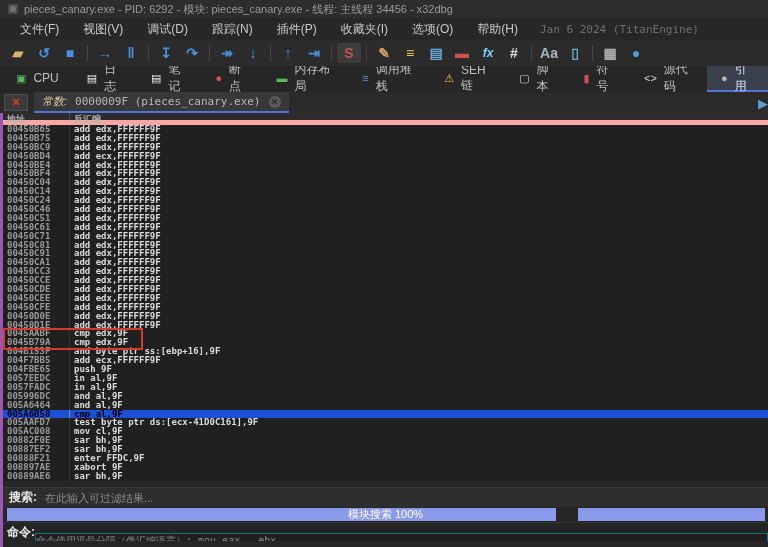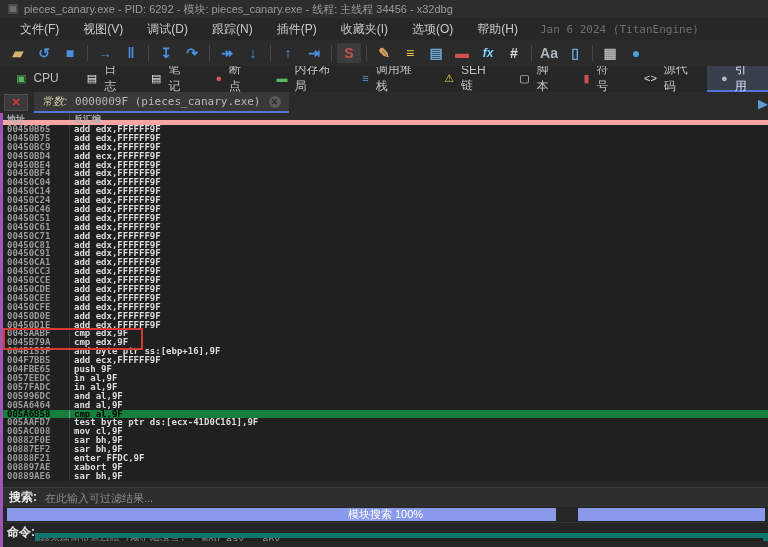--- a/index.html
+++ b/index.html
@@ -49,37 +49,37 @@
 
   
   .listing-area { position:relative; height:368px; flex:0 0 auto; background:#202020; }
   .listing-header { height:12px; background:#2c2c2c; border-bottom:5px solid #fca5a5; display:flex; font-size:9px; font-weight:bold; color:#b5b5b5; }
   .hdr-addr { width:66px; padding-left:4px; }
   .hdr-insn { border-left:1px solid #4a4a4a; padding-left:4px; flex:1; }
   .rows { }
   .row { height:8.9px; display:flex; font-family:"DejaVu Sans Mono", monospace; font-size:9px; font-weight:bold; line-height:8.9px; white-space:pre; }
   .row .addr { width:66px; padding-left:4px; color:#9a9a9a; flex:0 0 auto; }
   .row .insn { border-left:1px solid #353535; padding-left:4px; color:#dcdcdc; flex:1; }
-  .row.selected { background:#15803d; }
+  .row.selected { background:#1d4ed8; }
   .row.selected .addr, .row.selected .insn { color:#000; border-left-color:#8a8a8a; }
   .red-box { position:absolute; left:0px; top:214.7px; width:140px; height:22px; border:2px solid #d43a2f; pointer-events:none; }
 
   
   .gap6 { height:6px; background:#262626; }
   .searchrow { height:20px; background:#2e2e2e; border-top:1px solid #3a3a3a; display:flex; align-items:center; gap:8px; padding-left:6px; }
   .searchrow .lbl, .commandrow .lbl { font-size:12px; font-weight:bold; color:#e8e8e8; white-space:nowrap; }
   .searchrow input { flex:0 0 300px; height:15px; background:#2e2e2e; border:none; outline:none; color:#cfcfcf; font-size:11px; }
   .searchrow input::placeholder, .commandrow input::placeholder { color:#8a8a8a; opacity:1; }
   .progressrow { height:15px; background:#262626; position:relative; display:flex; align-items:center; gap:22px; padding:1px 3px 1px 4px; }
   .pbar { height:13px; background:#8a99ea; }
   .pbar.b1 { flex:0 0 549px; }
   .pbar.b2 { flex:1; }
   .plabel { position:absolute; left:50%; transform:translateX(-50%); font-size:11px; color:#fff; white-space:nowrap; }
   .commandrow { height:19px; background:#252525; border-top:1px solid #333; display:flex; align-items:center; padding-left:4px; }
-  .commandrow input { flex:1; height:15px; background:#1f1f1f; border:5px solid #0f766e; outline:none; color:#cfcfcf;
+  .commandrow input { flex:1; height:15px; background:#1f1f1f; border:1px solid #0f766e; outline:none; color:#cfcfcf;
                       font-family:"DejaVu Sans Mono", monospace; font-size:10px;margin-top:16px; }
   .filler { flex:1; background:#262626; }
 </style>
 </head>
 <body>
 
 <div class="window">
 
   <div class="titlebar">
     <span class="app-ico"></span>

